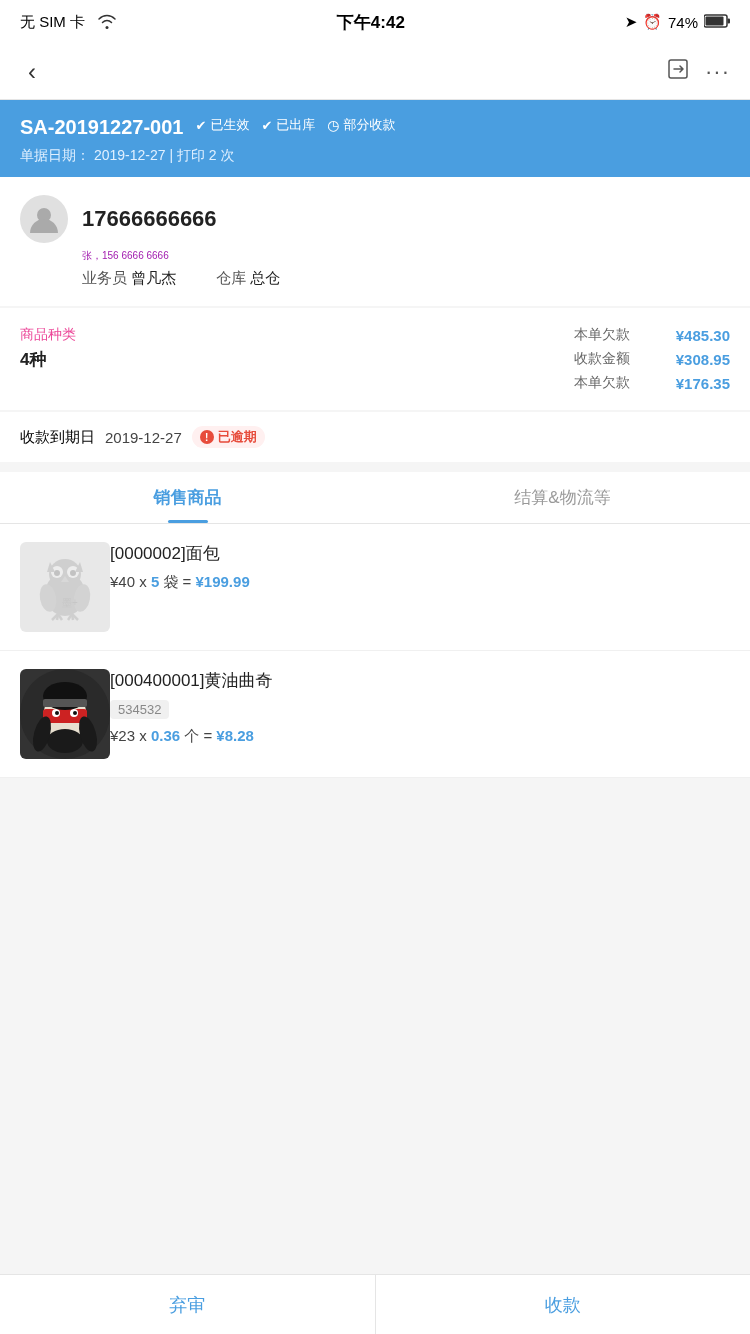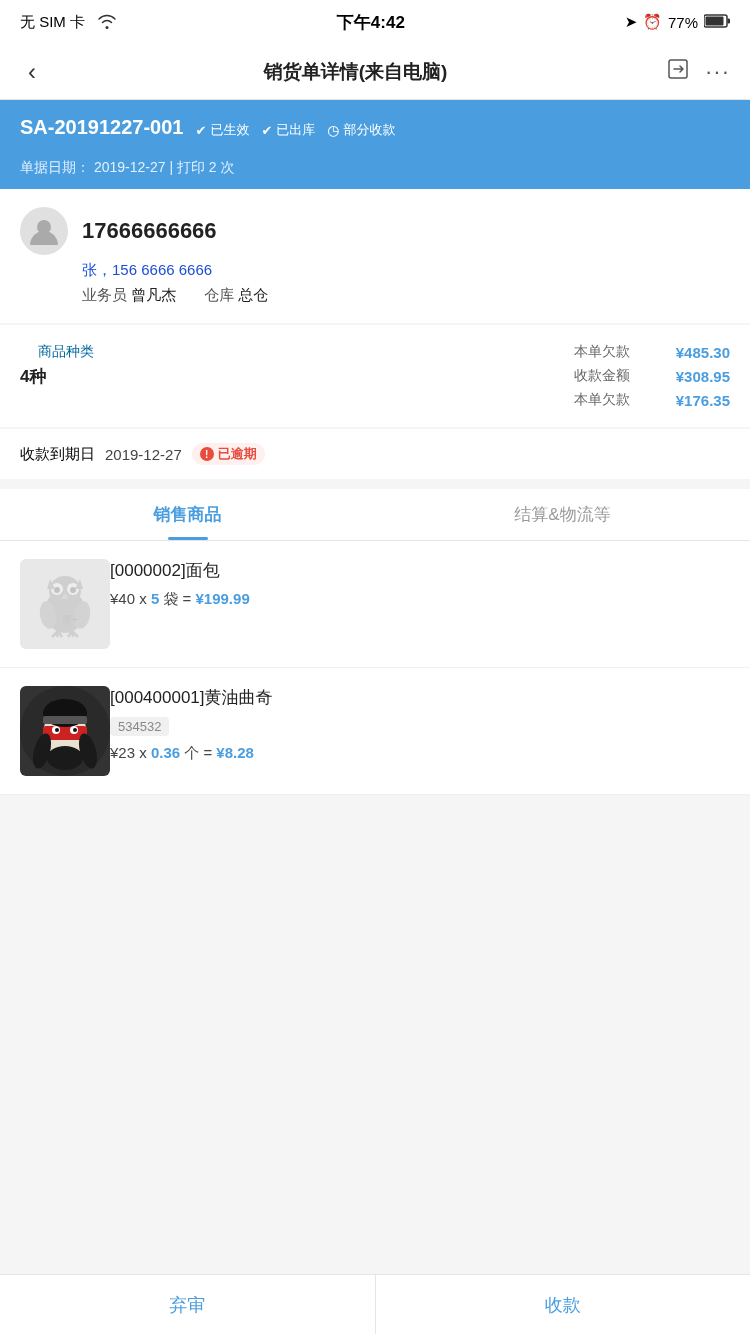--- a/index.html
+++ b/index.html
@@ -60,23 +60,23 @@
       cursor: pointer;
     }
 
     
     .order-banner {
       background: #4A9EE0;
       padding: 16px 20px 12px;
     }
     .banner-top {
       display: flex;
-      align-items: flex-end;
+      align-items: flex-start;
       gap: 12px;
-      margin-bottom: 20px;
+      margin-bottom: 8px;
     }
     .order-id {
       font-size: 20px;
       font-weight: 700;
       color: #fff;
     }
     .badge {
       display: inline-flex;
       align-items: center;
       gap: 4px;
@@ -119,28 +119,28 @@
       justify-content: center;
       color: #999;
       font-size: 24px;
     }
     .customer-name {
       font-size: 22px;
       font-weight: 600;
       color: #222;
     }
     .customer-detail {
-      font-size: 15px;
-      color: #1d4ed8;
+      font-size: 10px;
+      color: #a21caf;
       margin-left: 62px;
       margin-bottom: 4px;
     }
     .customer-meta {
       display: flex;
-      gap: 28px;
+      gap: 40px;
       margin-left: 62px;
       margin-top: 6px;
     }
     .meta-item {
       font-size: 15px;
       color: #555;
     }
     .meta-value {
       color: #222;
       font-weight: 500;
@@ -150,23 +150,22 @@
     .stats-section {
       background: #fff;
       padding: 18px 20px;
       margin-bottom: 2px;
       display: flex;
       justify-content: space-between;
       align-items: flex-start;
     }
     .stats-left .label {
       font-size: 14px;
-      color: #0369a1;
+      color: #ec4899;
       margin-bottom: 4px;
-      margin-left: 18px;
     }
     .stats-left .value {
       font-size: 17px;
       color: #222;
       font-weight: 600;
     }
     .stats-right {
       display: flex;
       flex-direction: column;
       align-items: flex-end;
@@ -361,34 +360,33 @@
         <path d="M10 13a1.5 1.5 0 1 1 0 3 1.5 1.5 0 0 1 0-3z" fill="#333"></path>
         <path d="M5.5 9.5C6.8 8.2 8.3 7.5 10 7.5s3.2.7 4.5 2" stroke="#333" stroke-width="1.5" fill="none" stroke-linecap="round"></path>
         <path d="M2 6C4.2 3.8 6.9 2.5 10 2.5s5.8 1.3 8 3.5" stroke="#333" stroke-width="1.5" fill="none" stroke-linecap="round"></path>
       </svg>
     </span>
   </div>
   <div class="status-center">下午4:42</div>
   <div class="status-right">
     <span>➤</span>
     <span>⏰</span>
-    <span>77%</span>
+    <span>74%</span>
     <span>
       <svg width="26" height="14" viewBox="0 0 26 14">
         <rect x="0" y="1" width="23" height="12" rx="2" ry="2" fill="none" stroke="#333" stroke-width="1.5"></rect>
         <rect x="1.5" y="2.5" width="18" height="9" rx="1" ry="1" fill="#333"></rect>
         <rect x="23.5" y="4.5" width="2.5" height="5" rx="1" ry="1" fill="#333"></rect>
       </svg>
     </span>
   </div>
 </div>
 
 <div class="nav-bar">
   <span class="nav-back">‹</span>
-  <span class="nav-title">销货单详情(来自电脑)</span>
   <div class="nav-actions">
     <span class="nav-icon">
       <svg width="22" height="22" viewBox="0 0 22 22" fill="none">
         <rect x="2" y="2" width="18" height="18" rx="2" stroke="#555" stroke-width="1.5"></rect>
         <path d="M7 11h8M13 8l3 3-3 3" stroke="#555" stroke-width="1.5" stroke-linecap="round" stroke-linejoin="round"></path>
       </svg>
     </span>
     <span class="nav-icon" style="font-size:22px;letter-spacing:1px;color:#555">···</span>
   </div>
 </div>

